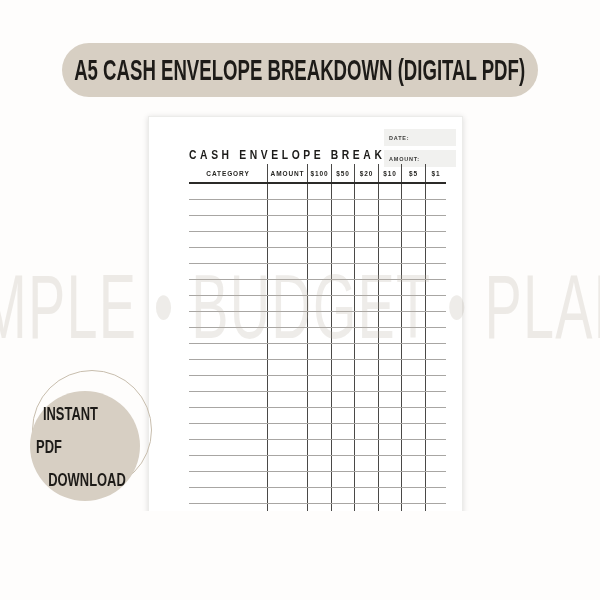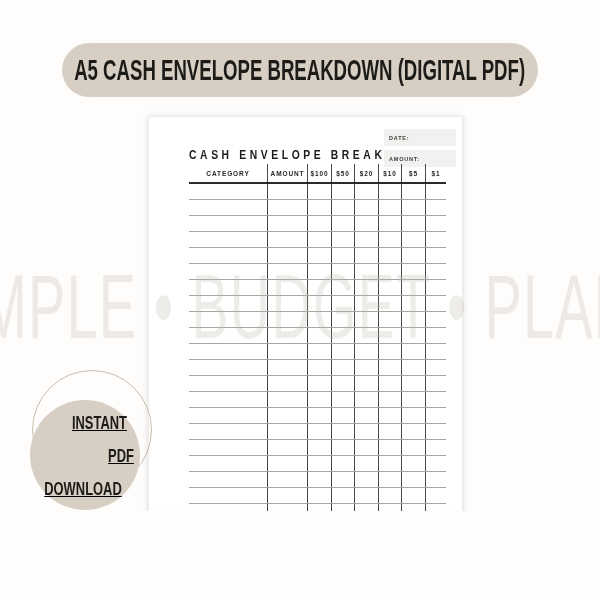--- a/index.html
+++ b/index.html
@@ -63,23 +63,23 @@
 
   
   .watermark{position:absolute;left:0;top:252px;width:600px;height:110px;
     overflow:hidden;z-index:2;pointer-events:none;}
   .watermark span{position:absolute;left:-75px;top:0;line-height:110px;
     font-size:90px;letter-spacing:2px;color:var(--c-watermark);opacity:0.24;
     white-space:nowrap;transform:scaleX(0.62);transform-origin:left center;
     font-weight:400;}
 
   
-  .circle-badge{position:absolute;left:30px;top:400px;width:110px;height:110px;
+  .circle-badge{position:absolute;left:30px;top:391px;width:110px;height:110px;
     background:var(--c-beige);border-radius:50%;z-index:3;
-    display:flex;flex-direction:column;align-items:flex-end;justify-content:center;text-decoration:underline;}
+    display:flex;flex-direction:column;align-items:flex-start;justify-content:center;}
   .circle-ring{position:absolute;left:32px;top:370px;width:120px;height:120px;
     border:1px solid var(--c-ring);border-radius:50%;z-index:3;pointer-events:none;}
   .circle-badge .condensed{font-size:19px;line-height:33px;transform:scaleX(0.68);}
 
   
   .size-badge{position:absolute;left:424px;top:512px;width:132px;height:55px;
     background:var(--c-beige);border-radius:18px;z-index:4;
     display:flex;align-items:center;justify-content:center;}
   .size-badge .condensed{font-size:25px;transform:scaleX(0.66);}
 </style>

